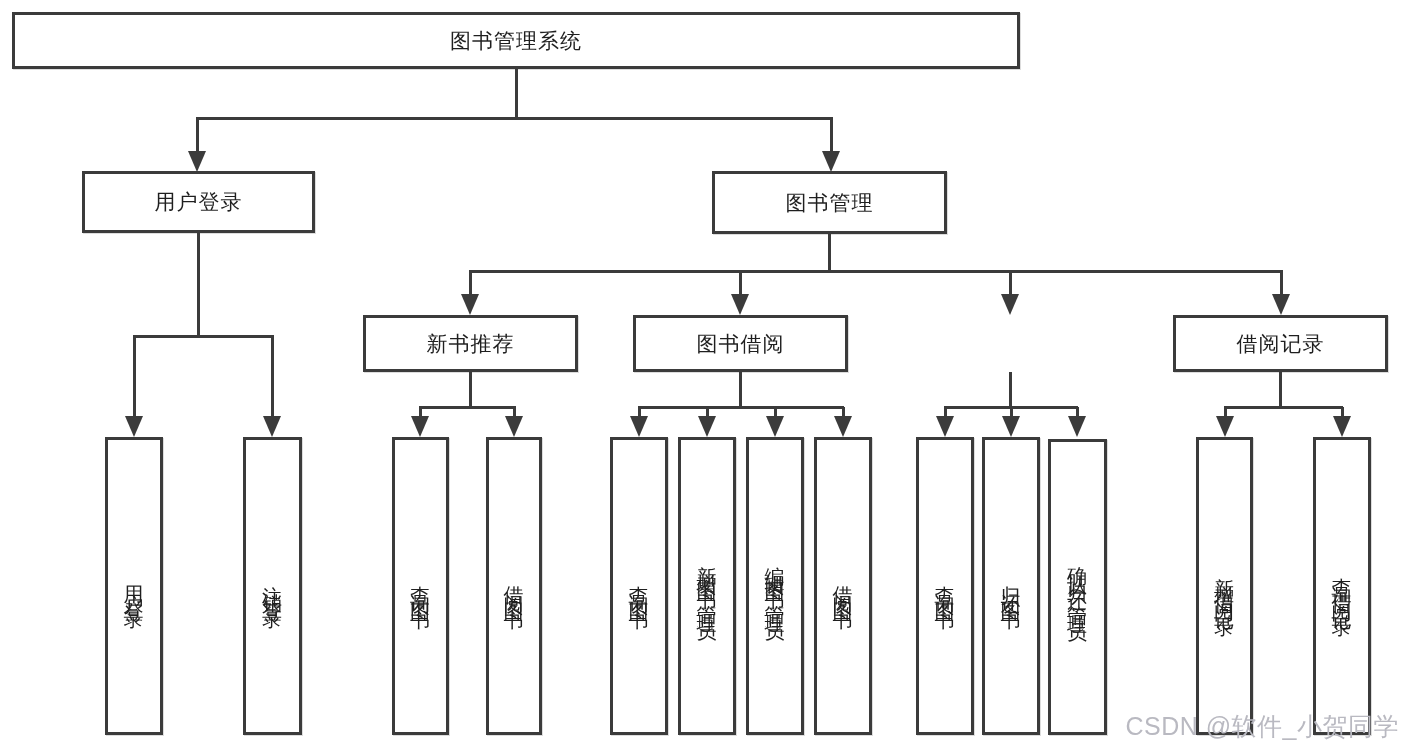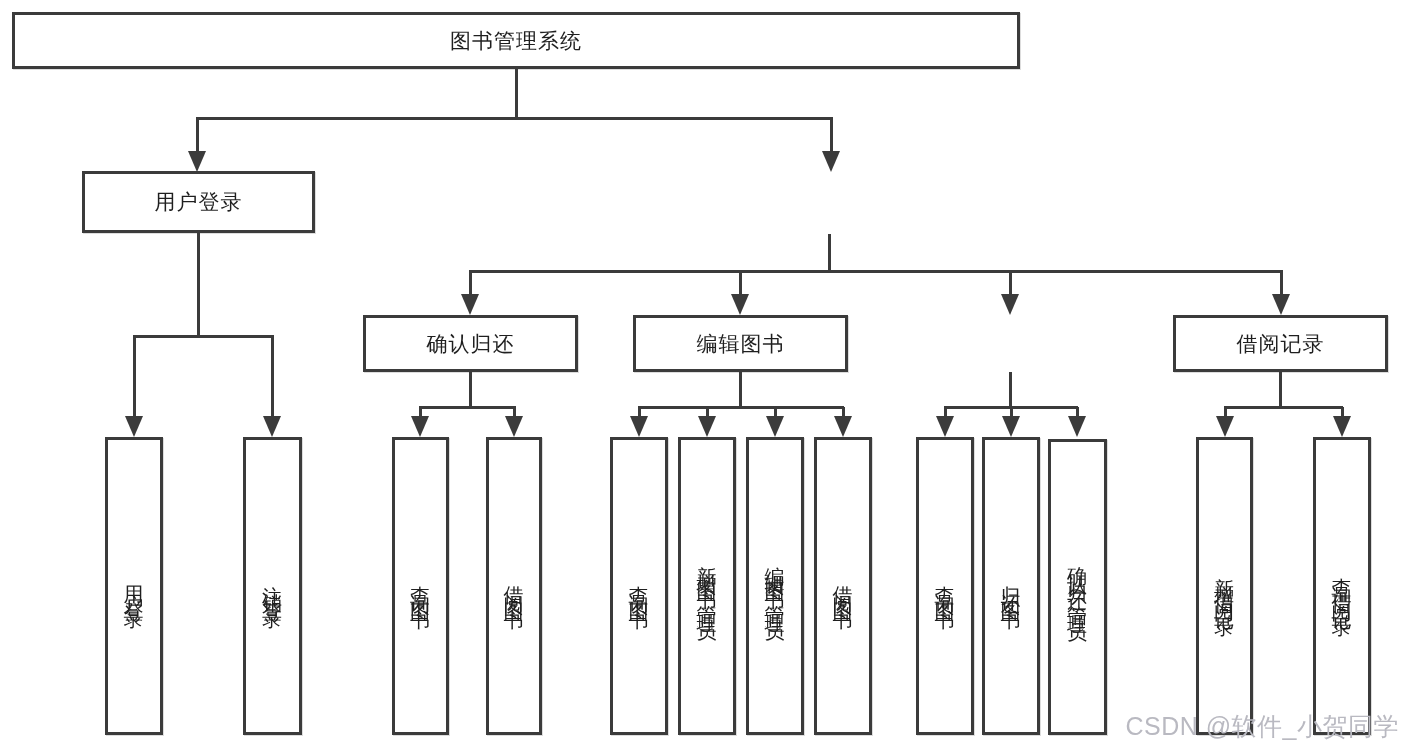--- a/index.html
+++ b/index.html
@@ -44,20 +44,23 @@
       <i class="hd"></i>
     </div>
   <div class="ar" style="left:831px;top:118px;height:54px;">
       <i class="sh"></i>
       <i class="hd"></i>
     </div>
 
   <div class="bx h" style="left:82px;top:171px;width:233px;height:62px;">
     <span>用户登录</span>
   </div>
+  <div class="bx h" style="left:712px;top:171px;width:235px;height:63px;">
+    <span>图书管理</span>
+  </div>
 
   <div class="vl" style="left:197px;top:233px;height:104px;"></div>
   <div class="hl" style="left:133px;top:335px;width:141px;"></div>
   <div class="ar" style="left:134px;top:336px;height:101px;">
       <i class="sh"></i>
       <i class="hd"></i>
     </div>
   <div class="ar" style="left:272px;top:336px;height:101px;">
       <i class="sh"></i>
       <i class="hd"></i>
@@ -76,24 +79,24 @@
   <div class="ar" style="left:1010px;top:271px;height:44px;">
       <i class="sh"></i>
       <i class="hd"></i>
     </div>
   <div class="ar" style="left:1281px;top:271px;height:44px;">
       <i class="sh"></i>
       <i class="hd"></i>
     </div>
 
   <div class="bx h" style="left:363px;top:315px;width:215px;height:57px;">
-    <span>确认归还</span>
+    <span>新书推荐</span>
   </div>
   <div class="bx h" style="left:633px;top:315px;width:215px;height:57px;">
-    <span>编辑图书</span>
+    <span>图书借阅</span>
   </div>
   <div class="bx h" style="left:1173px;top:315px;width:215px;height:57px;">
     <span>借阅记录</span>
   </div>
 
   <div class="vl" style="left:469px;top:372px;height:36px;"></div>
   <div class="hl" style="left:419px;top:406px;width:97px;"></div>
   <div class="ar" style="left:420px;top:407px;height:30px;">
       <i class="sh"></i>
       <i class="hd"></i>

